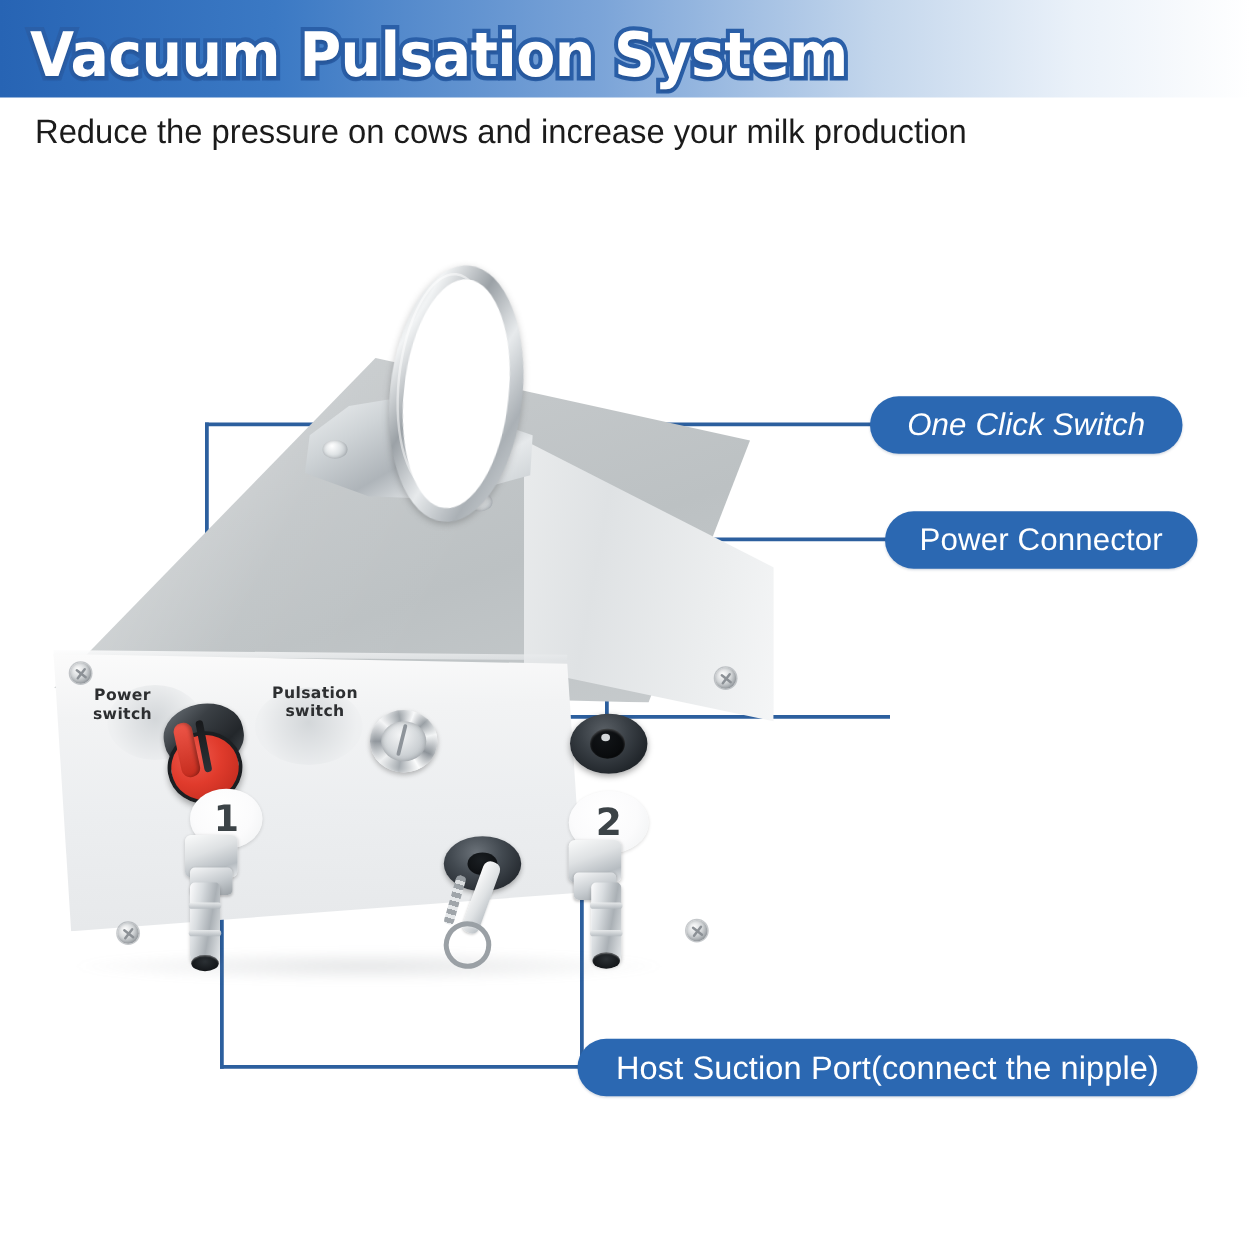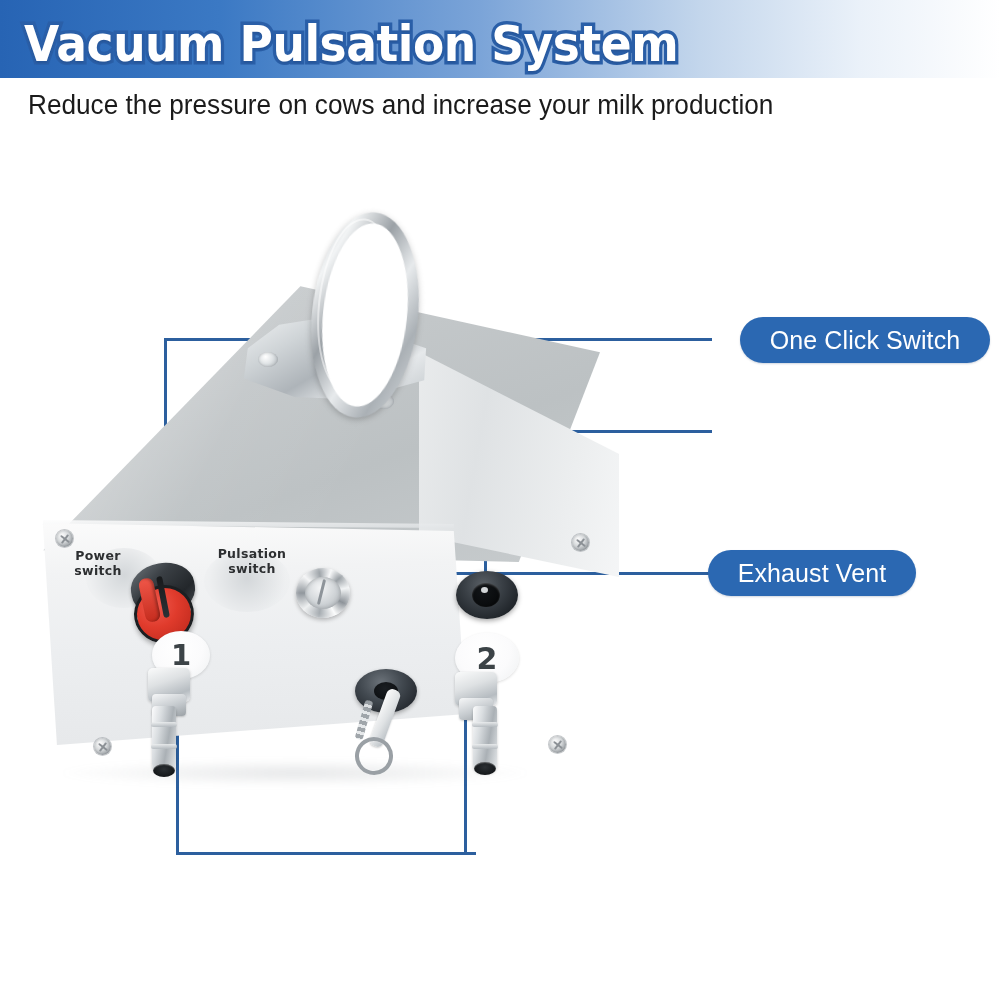--- a/index.html
+++ b/index.html
@@ -286,29 +286,32 @@
   <div class="dot" style="left:481px;top:588px;"></div>
 
   <div class="lead h" style="left:386px;top:572px;width:326px;"></div>
   <div class="lead v" style="left:386px;top:572px;height:122px;"></div>
   <div class="dot" style="left:382px;top:690px;"></div>
 
   <div class="lead v" style="left:176px;top:706px;height:149px;"></div>
   <div class="lead v" style="left:464px;top:712px;height:143px;"></div>
   <div class="lead h" style="left:176px;top:852px;width:300px;"></div>
 
-  <div class="pill small" style="left:740px;top:317px;width:250px;height:46px;">
+  <div class="pill small" style="left:696px;top:317px;width:250px;height:46px;font-style:italic;">
     <span>One Click Switch</span>
   </div>
 
-
-  <div class="pill small" style="left:708px;top:550px;width:208px;height:46px;">
-    <span>Exhaust Vent</span>
-  </div>
-
+  <div class="pill small" style="left:708px;top:409px;width:250px;height:46px;">
+    <span>Power Connector</span>
+  </div>
+
+
+  <div class="pill wide" style="left:462px;top:831px;width:496px;height:46px;">
+    <span>Host Suction Port(connect the nipple)</span>
+  </div>
 
   <div class="product">
   </div>
 
   <div class="shadow-soft"></div>
 
   <div class="box-top-shape" style="left:40px;top:255px;"></div>
   <div class="box-top-sheen" style="left:40px;top:255px;"></div>
   <div class="box-side" style="left:419px;top:352px;"></div>
 

